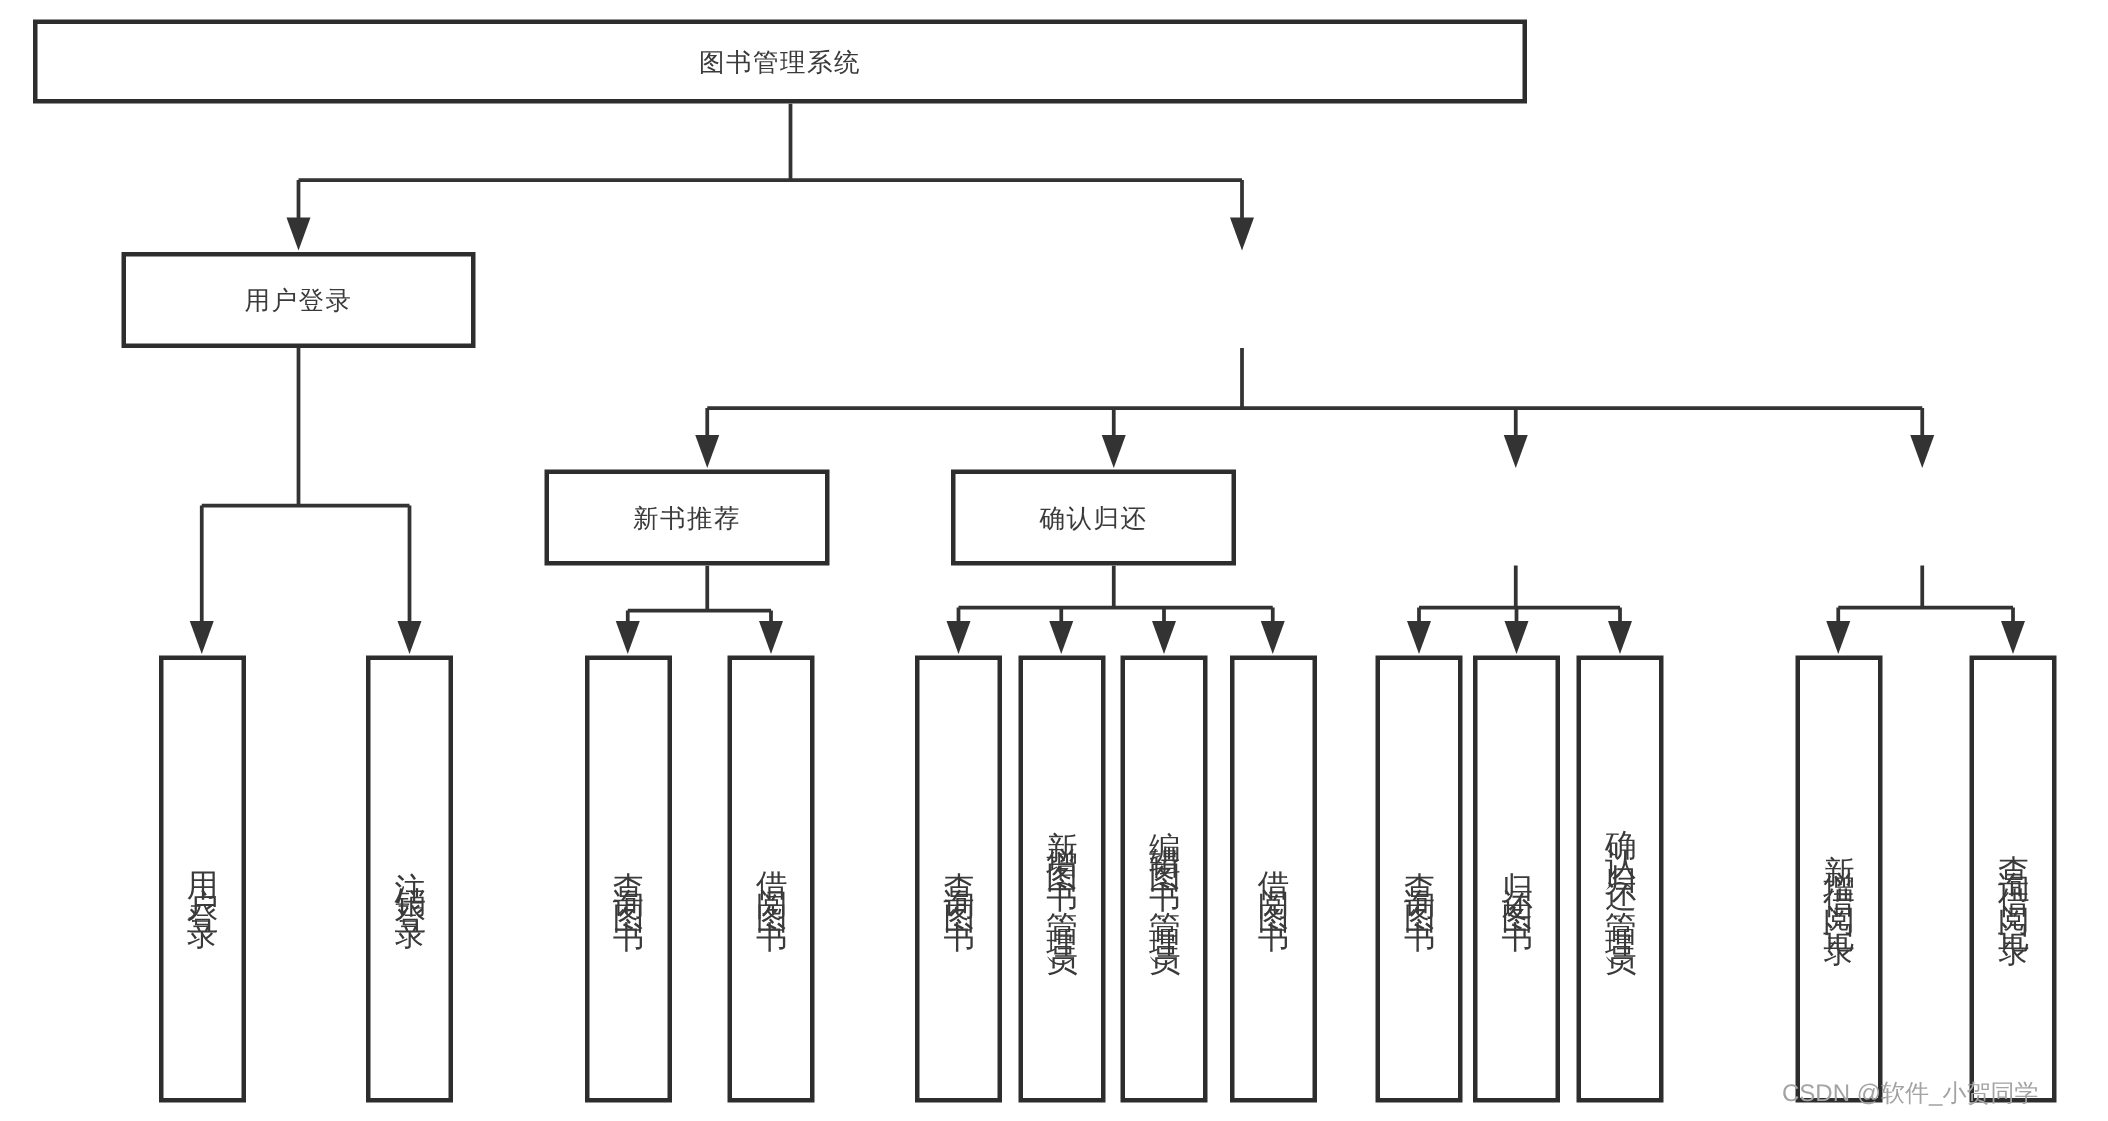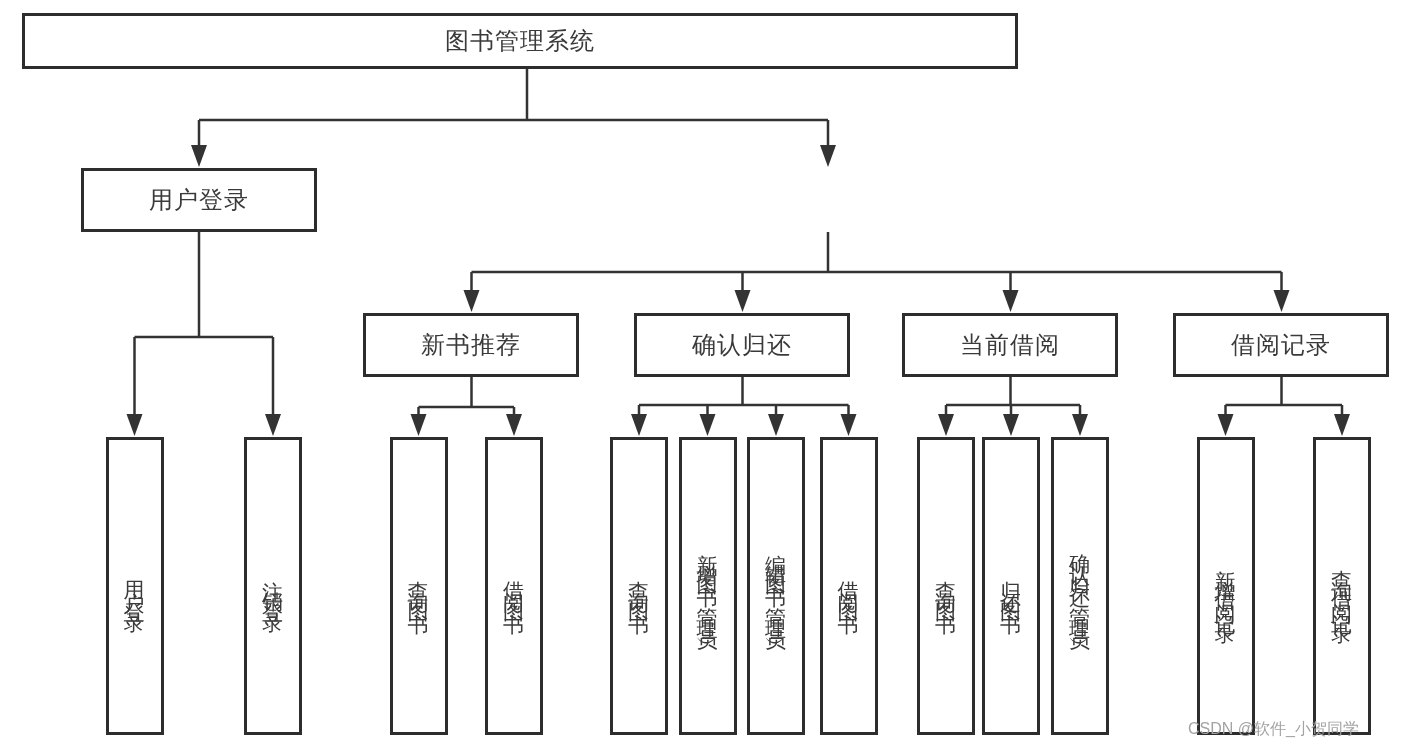--- a/index.html
+++ b/index.html
@@ -17,30 +17,30 @@
   .node {
     position: absolute;
     box-sizing: border-box;
     background: #ffffff;
     border: 3px solid #2d2d2d;
     color: #3a3a3a;
     display: flex;
     align-items: center;
     justify-content: center;
   }
-  .node.h { font-size: 24px; letter-spacing: 1px; }
+  .node.h { font-size: 17px; letter-spacing: 1px; }
   .node.v span {
     writing-mode: vertical-rl;
     text-orientation: mixed;
     font-size: 21px;
     letter-spacing: 0.52em;
     line-height: 1;
   }
   .lvl4 { top: 437px; width: 58px; height: 298px; }
-  .lvl3 { top: 313px; width: 216px; height: 64px; }
+  .lvl3 { top: 313px; width: 190px; height: 64px; }
   .lvl2 { top: 168px; width: 236px; height: 64px; }
   .watermark {
     position: absolute;
     left: 1188px;
     top: 719px;
     font-size: 16px;
     color: #a3a3a3;
     white-space: nowrap;
     z-index: 5;
   }
@@ -93,26 +93,20 @@
   <div class="node h lvl2" style="left:81px;">
     <span>用户登录</span>
   </div>
 
   <div class="node h lvl3" style="left:363px;">
     <span>新书推荐</span>
   </div>
   <div class="node h lvl3" style="left:634px;">
     <span>确认归还</span>
   </div>
-  <div class="node h lvl3" style="left:902px;">
-    <span>当前借阅</span>
-  </div>
-  <div class="node h lvl3" style="left:1173px;">
-    <span>借阅记录</span>
-  </div>
 
   <div class="node v lvl4" style="left:105.5px;">
     <span>用户登录</span>
   </div>
   <div class="node v lvl4" style="left:244px;">
     <span>注销登录</span>
   </div>
 
   <div class="node v lvl4" style="left:389.5px;">
     <span>查询图书</span>

